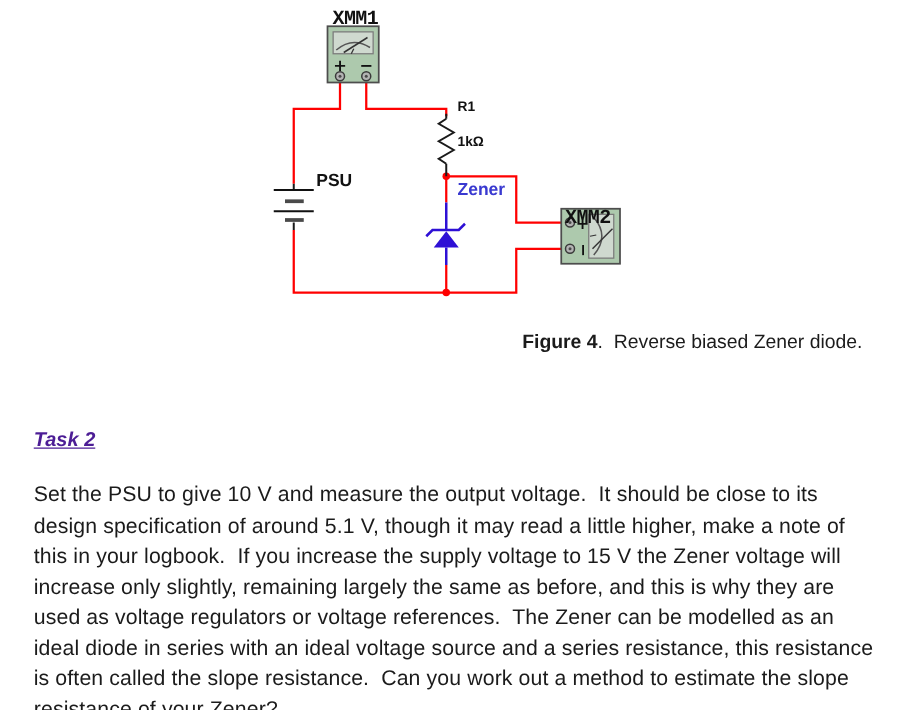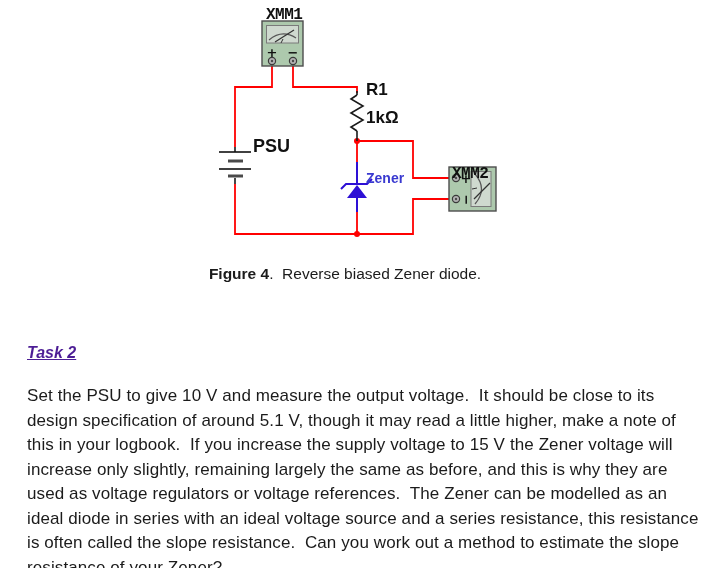--- a/index.html
+++ b/index.html
@@ -8,27 +8,27 @@
     font-family:"Liberation Sans",sans-serif;overflow:hidden;
   }
   .schematic{position:absolute;left:0;top:0;width:727px;height:300px;}
   .schematic svg{position:absolute;left:0;top:0;}
   .comp-label{
     position:absolute;font-family:"Liberation Mono",monospace;
     font-weight:bold;font-size:16px;color:#111;letter-spacing:-0.5px;white-space:nowrap;
   }
   .ref-label{
     position:absolute;font-family:"Liberation Sans",sans-serif;
-    font-weight:bold;font-size:17px;color:#111;white-space:nowrap;
+    font-weight:bold;font-size:11px;color:#111;white-space:nowrap;
   }
-  .psu-label{font-size:18px;}
+  .psu-label{font-size:14px;}
   .zener-label{position:absolute;font-weight:bold;font-size:14px;color:#3939d0;
     font-family:"Liberation Sans",sans-serif;white-space:nowrap;}
   .caption{
-    position:absolute;left:0;top:265px;width:690px;text-align:center;
+    position:absolute;left:0;top:265px;width:690px;text-align:right;
     font-size:15.5px;color:#1b1b1b;white-space:pre-wrap;
   }
   .caption .cap-bold{font-weight:bold;}
   .task-heading{
     position:absolute;left:27px;top:344px;
     font-size:16px;font-weight:bold;font-style:italic;
     color:#4c1d95;text-decoration:underline;
   }
   .task-body{
     position:absolute;left:27px;top:367px;width:672px;
@@ -108,21 +108,21 @@
         <circle cx="456" cy="199" r="3.6" fill="#b3b3b3" stroke="#3a3a3a" stroke-width="1.2"></circle>
         <circle cx="456" cy="199" r="1.2" fill="#4a4a4a"></circle>
       </g>
     </svg>
 
     <div class="comp-label" style="left:266px;top:6px;">XMM1</div>
     <div class="comp-label" style="left:452px;top:149px;margin-top:16px;">XMM2</div>
     <div class="ref-label" style="left:366px;top:80px;">R1</div>
     <div class="ref-label" style="left:366px;top:108px;">1kΩ</div>
     <div class="ref-label psu-label" style="left:253px;top:136px;">PSU</div>
-    <div class="zener-label" style="left:366px;top:170px;">Zener</div>
+    <div class="zener-label" style="left:366px;top:143px;">Zener</div>
   </div>
 
   <div class="caption"><span class="cap-bold">Figure 4</span><span>.  Reverse biased Zener diode.</span></div>
 
   <div class="task-heading">Task 2</div>
   <p class="task-body">Set the PSU to give 10 V and measure the output voltage.  It should be close to its design specification of around 5.1 V, though it may read a little higher, make a note of this in your logbook.  If you increase the supply voltage to 15 V the Zener voltage will increase only slightly, remaining largely the same as before, and this is why they are used as voltage regulators or voltage references.  The Zener can be modelled as an ideal diode in series with an ideal voltage source and a series resistance, this resistance is often called the slope resistance.  Can you work out a method to estimate the slope resistance of your Zener?</p>
 
 </div>
 
 </body></html>

